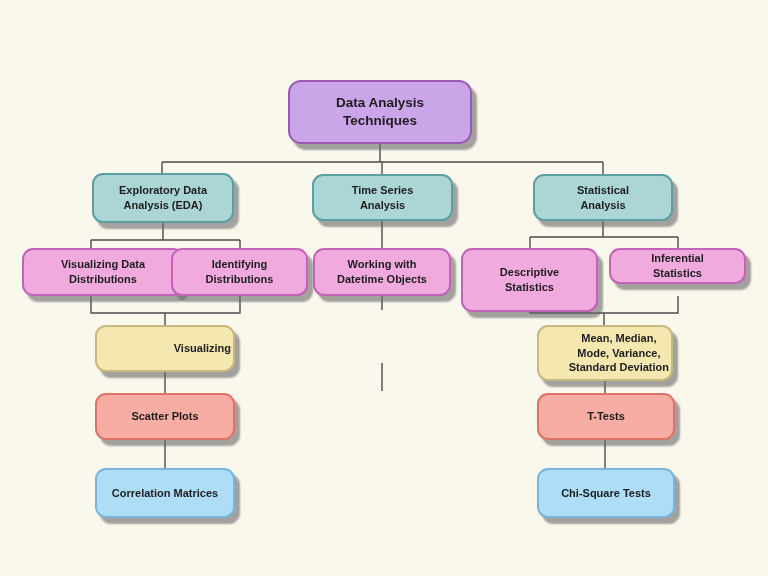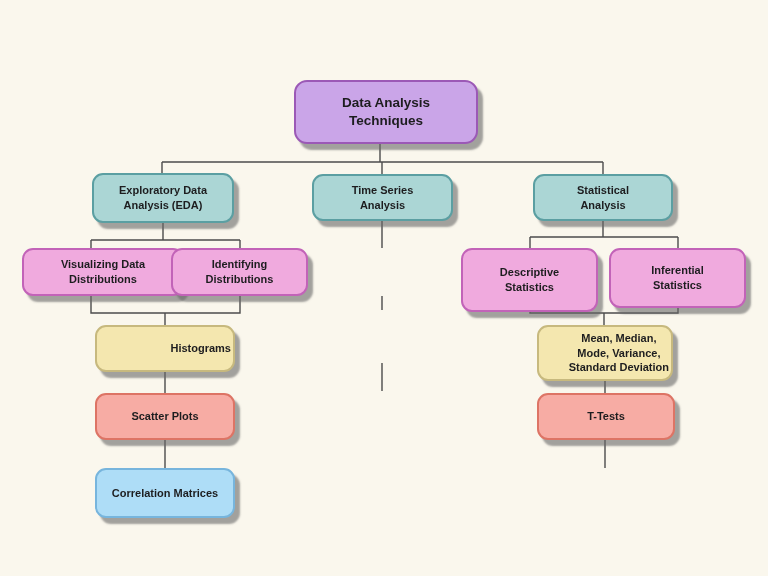--- a/index.html
+++ b/index.html
@@ -21,21 +21,21 @@
     border:2px solid #000;
     font-weight:700;
     font-size:11px;
     line-height:1.32;
     color:#1d1d1f;
     padding:2px;
   }
   .node span { white-space:pre-line; display:block; }
   .shadowed { box-shadow:5px 6px 2px var(--shadow, rgba(104,104,104,.6)); }
   .root-node { font-size:13.5px; border-radius:13px; }
-  .purple { background:var(--purple_fill); border-color:var(--purple_border);margin-left:6px; }
+  .purple { background:var(--purple_fill); border-color:var(--purple_border); }
   .teal   { background:var(--teal_fill);   border-color:var(--teal_border); }
   .pink   { background:var(--pink_fill);   border-color:var(--pink_border); }
   .yellow { background:var(--yellow_fill); border-color:var(--yellow_border);justify-content:flex-end; }
   .yellow-alt { background:var(--yellow_fill); border-color:var(--yellow_alt_border); border-width:1.5px; }
   .salmon { background:var(--salmon_fill); border-color:var(--salmon_border);justify-content:center; }
   .salmon-alt { background:var(--salmon_fill); border-color:var(--salmon_border); border-width:1.5px; }
   .blue   { background:var(--blue_fill);   border-color:var(--blue_border); }
 </style>
 </head>
 <body>
@@ -74,33 +74,37 @@
   <div class="node pink shadowed" style="left:22px;top:248px;width:162px;height:48px">
     <span>Visualizing Data
 Distributions</span>
   </div>
 
   <div class="node pink shadowed" style="left:171px;top:248px;width:137px;height:48px">
     <span>Identifying
 Distributions</span>
   </div>
 
+  <div class="node pink shadowed" style="left:313px;top:248px;width:138px;height:48px">
+    <span>Working with
+Datetime Objects</span>
+  </div>
 
   <div class="node pink shadowed" style="left:461px;top:248px;width:137px;height:64px">
     <span>Descriptive
 Statistics</span>
   </div>
 
-  <div class="node pink shadowed" style="left:609px;top:248px;width:137px;height:60px">
+  <div class="node pink shadowed" style="left:609px;top:248px;width:137px;height:36px">
     <span>Inferential
 Statistics</span>
   </div>
 
   <div class="node yellow shadowed" style="left:95px;top:325px;width:140px;height:47px">
-    <span>Histograms</span>
+    <span>Visualizing</span>
   </div>
 
 
   <div class="node yellow shadowed" style="left:537px;top:325px;width:136px;height:56px">
     <span>Mean, Median,
 Mode, Variance,
 Standard Deviation</span>
   </div>
 
   <div class="node salmon shadowed" style="left:95px;top:393px;width:140px;height:47px">
@@ -109,14 +113,17 @@
 
 
   <div class="node blue shadowed" style="left:95px;top:468px;width:140px;height:50px">
     <span>Correlation Matrices</span>
   </div>
 
   <div class="node salmon shadowed" style="left:537px;top:393px;width:138px;height:47px">
     <span>T-Tests</span>
   </div>
 
+  <div class="node blue shadowed" style="left:537px;top:468px;width:138px;height:50px">
+    <span>Chi-Square Tests</span>
+  </div>
 
 </div>
 
 </body></html>

